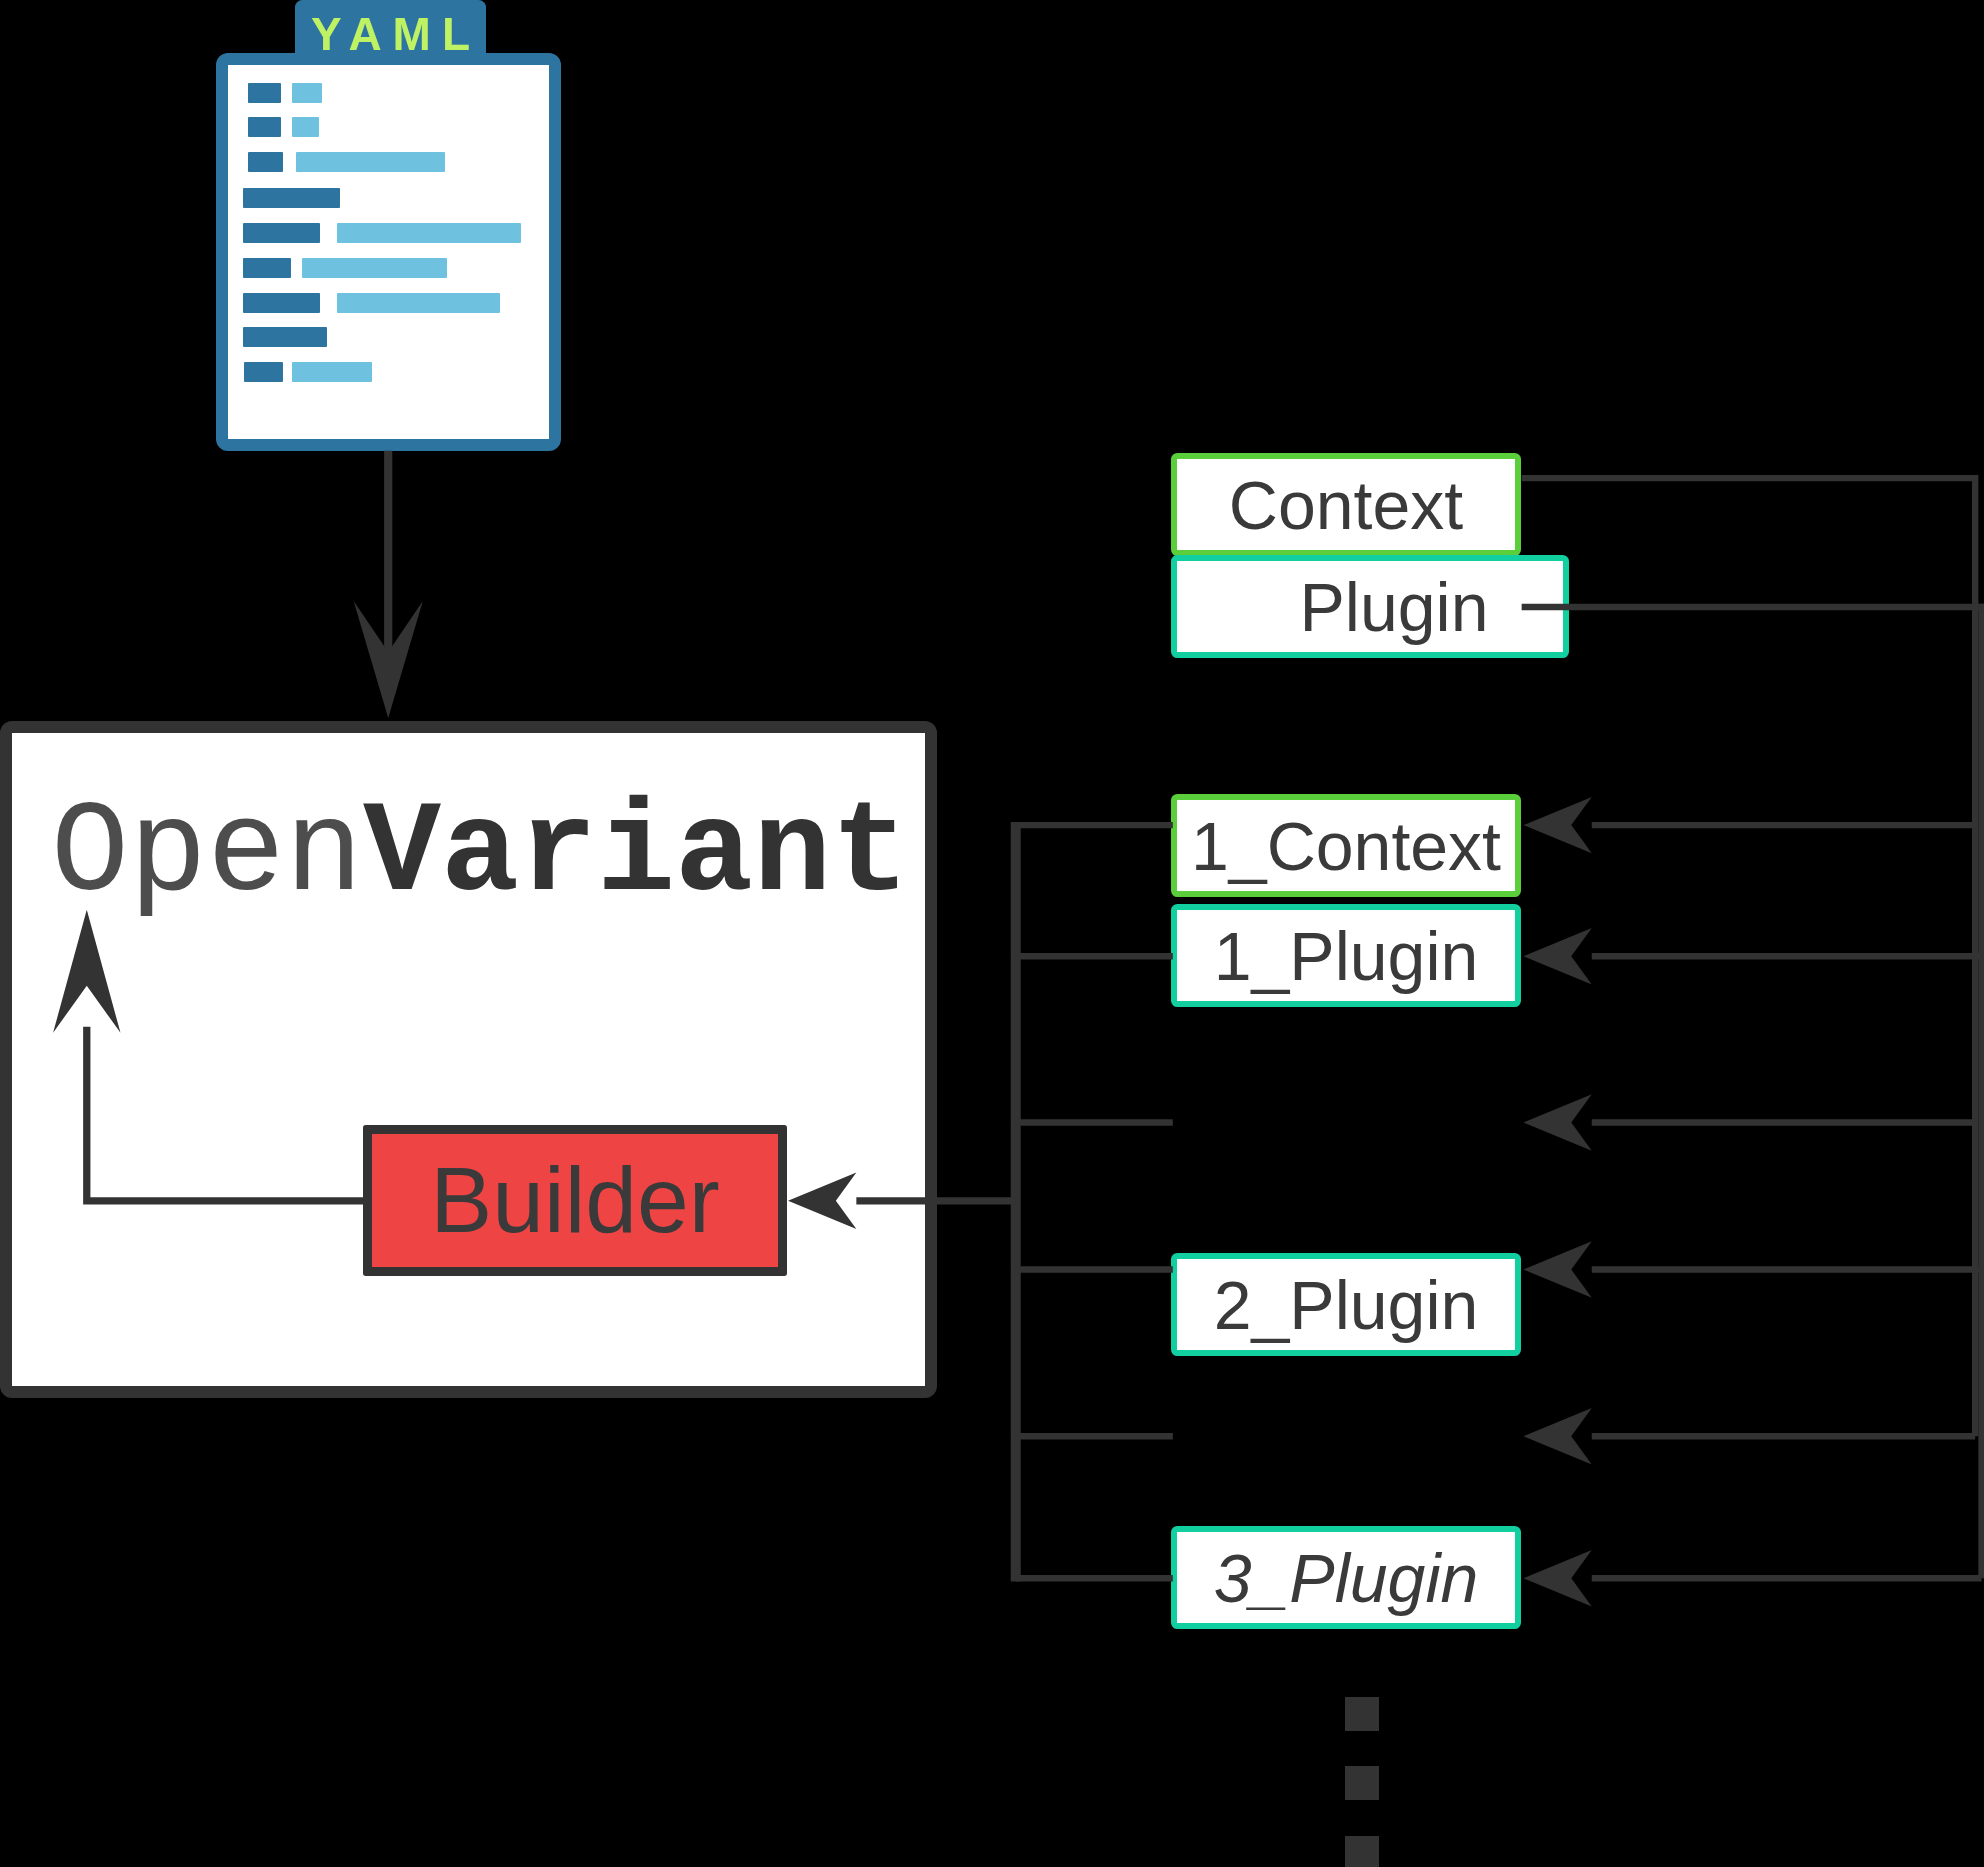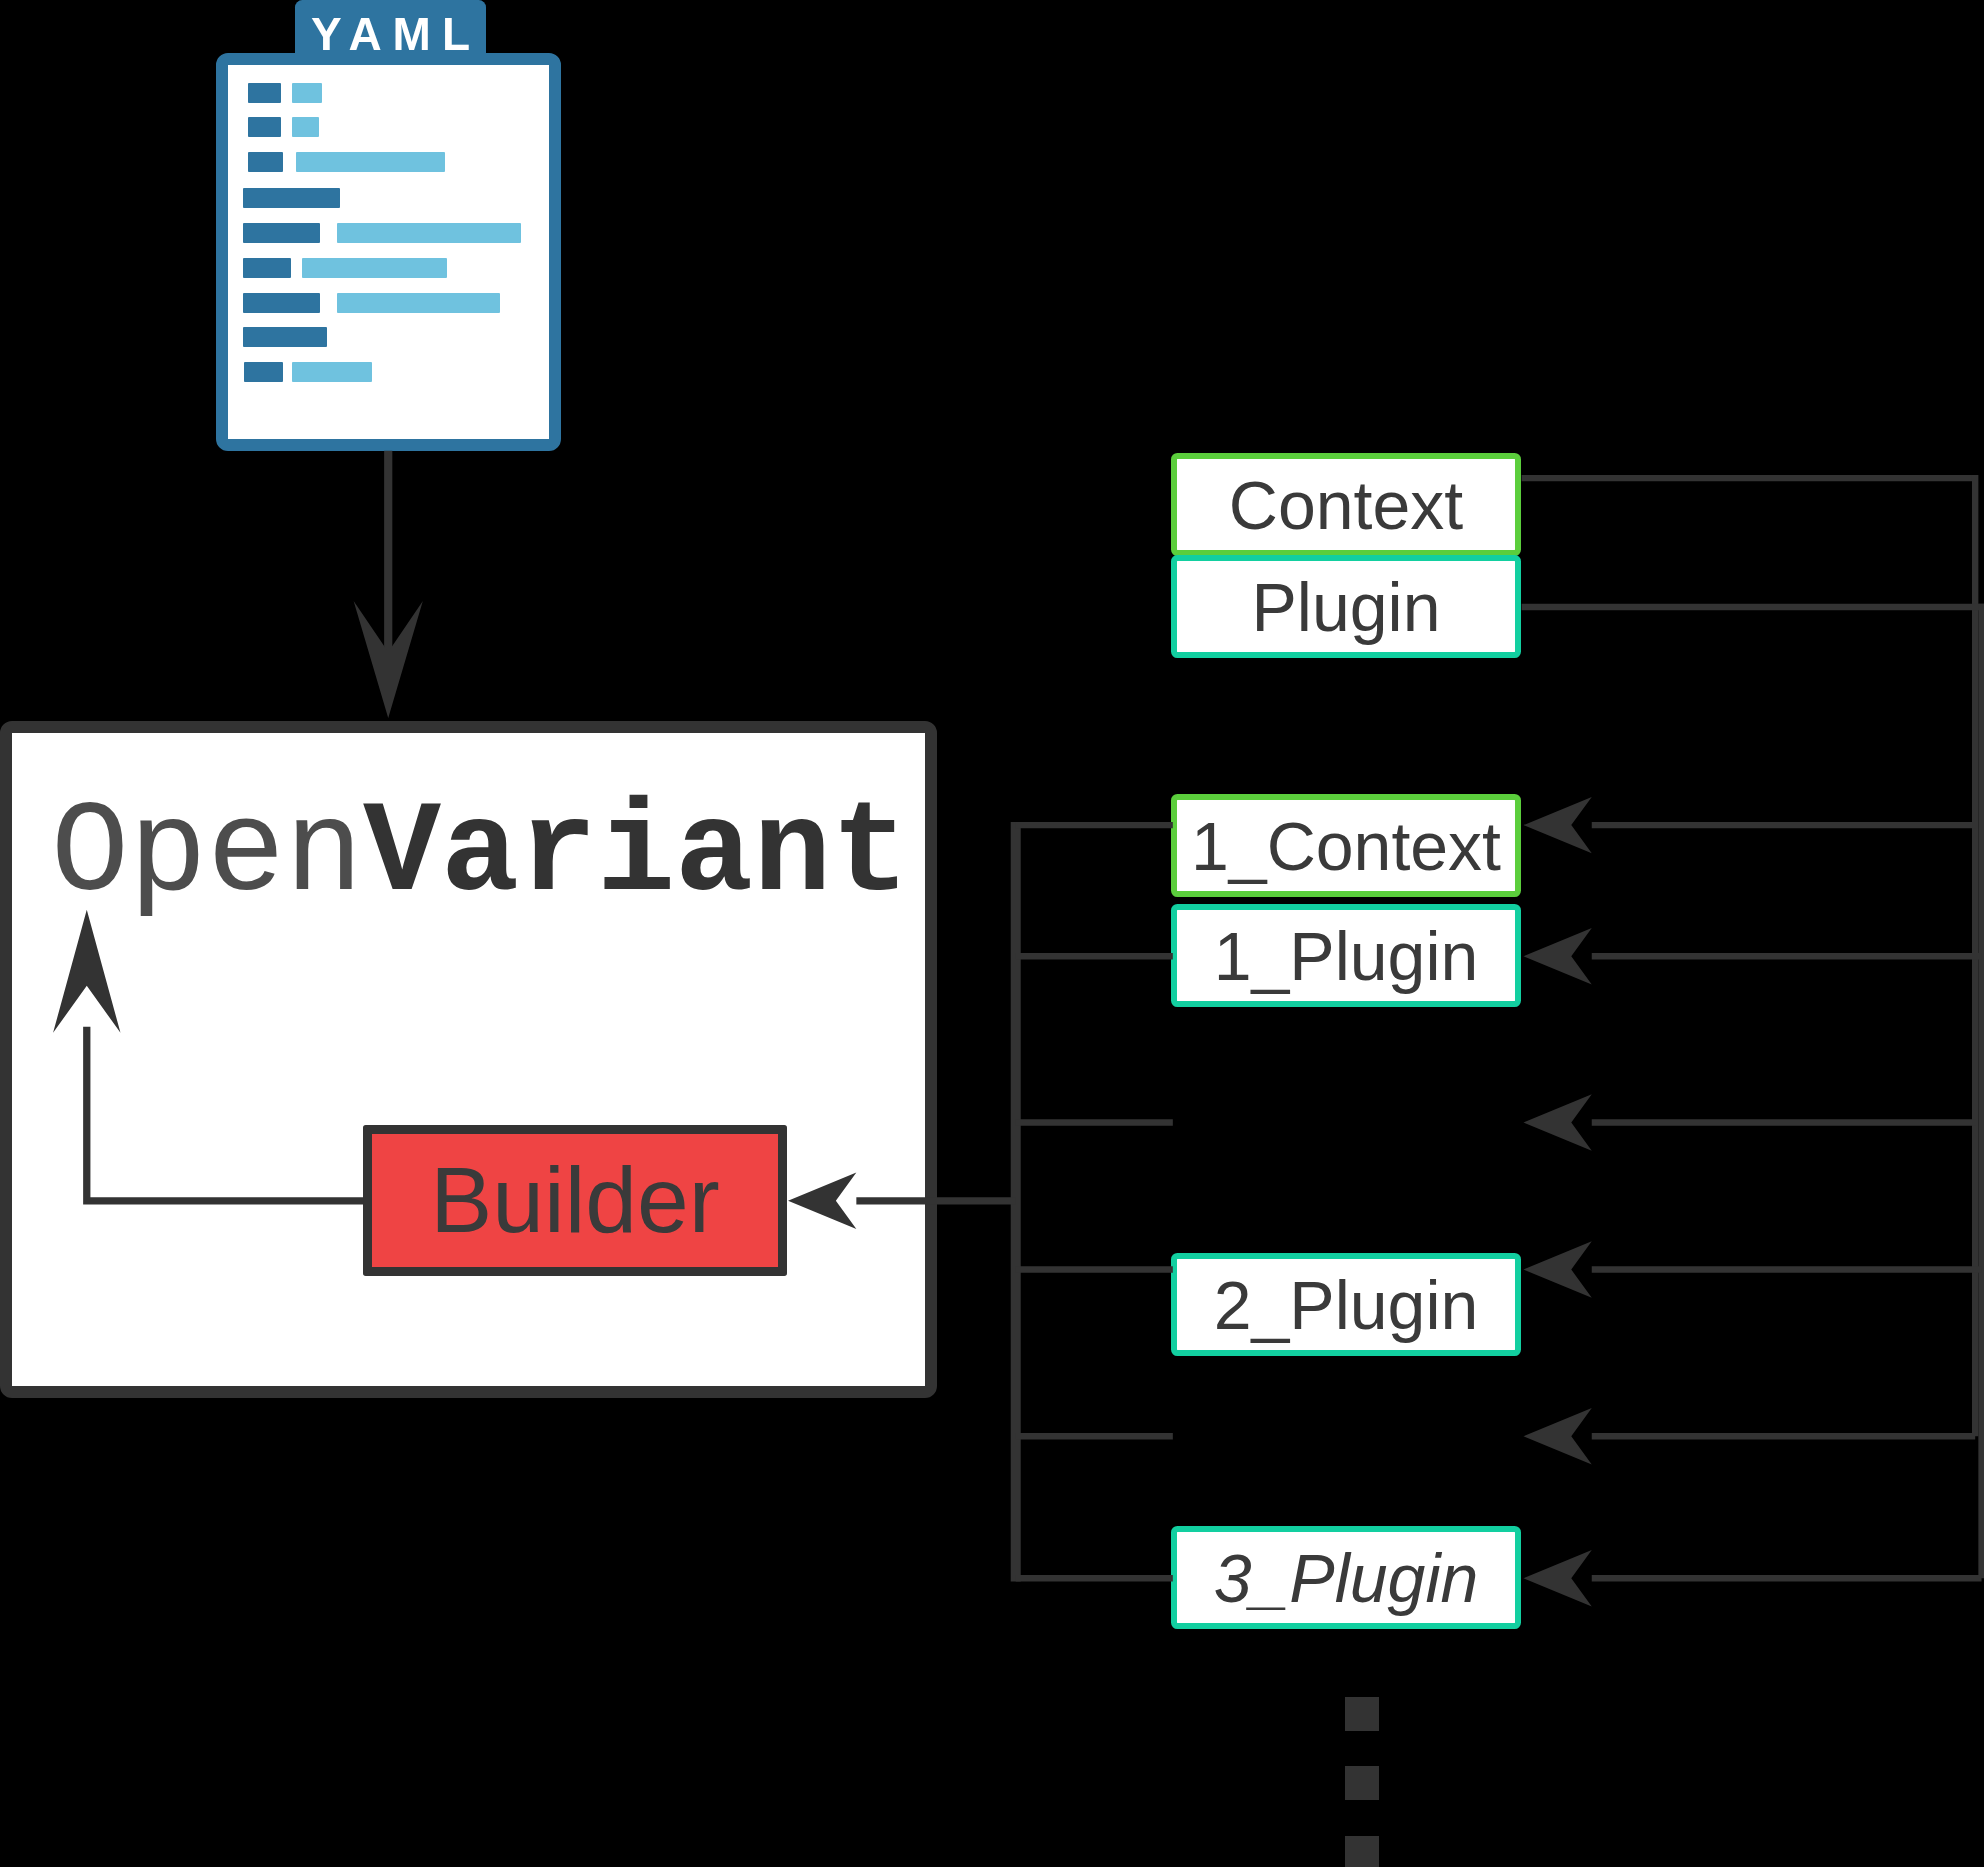--- a/index.html
+++ b/index.html
@@ -12,21 +12,21 @@
     font-family: "Liberation Sans", sans-serif;
   }
 
   
   .yaml-tab {
     position: absolute; left: 295px; top: 0; width: 191px; height: 68px;
     background: #2E74A0; border-radius: 7.3px 7.3px 0 0;
     display: flex; align-items: center; justify-content: center;
   }
   .yaml-tab span {
-    color: #ffffff; font-weight: 700; font-size: 46px; letter-spacing: 11px;
+    color: #bef264; font-weight: 700; font-size: 46px; letter-spacing: 11px;
     padding-left: 11px; 
   }
   .yaml-doc {
     position: absolute; left: 216px; top: 53px; width: 321px; height: 374px;
     background: #FFFFFF; border: 12.8px solid #2E74A0; border-radius: 12px;
   }
   .code-bar { position: absolute; height: 20px; border-radius: 0.9px; }
   .code-bar.dark  { background: #2E74A0; }
   .code-bar.light { background: #6FC2DF; }
 
@@ -99,21 +99,21 @@
   <div class="main-title">
     <span class="t-reg">Open</span><span class="t-bold">Variant</span>
   </div>
   <div class="builder-box">
     <span>Builder</span>
   </div>
 
   <div class="node green" style="top:426px;margin-top:27px;">
       <span>Context</span>
     </div>
-  <div class="node teal" style="top:555px;">
+  <div class="node teal" style="top:555px;padding-left:48px;">
       <span>Plugin</span>
     </div>
   <div class="node green" style="top:773px;margin-top:21px;">
       <span>1_Context</span>
     </div>
   <div class="node teal" style="top:904px;">
       <span>1_Plugin</span>
     </div>
   <div class="node teal" style="top:1253px;text-align:center;">
       <span>2_Plugin</span>

